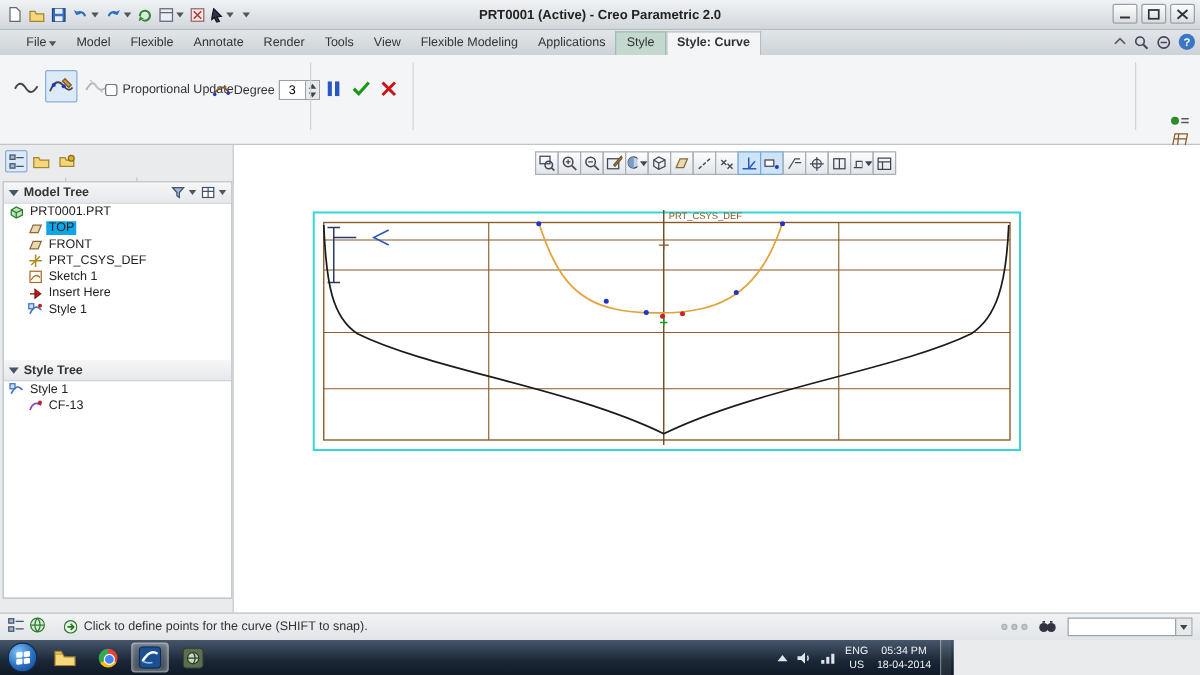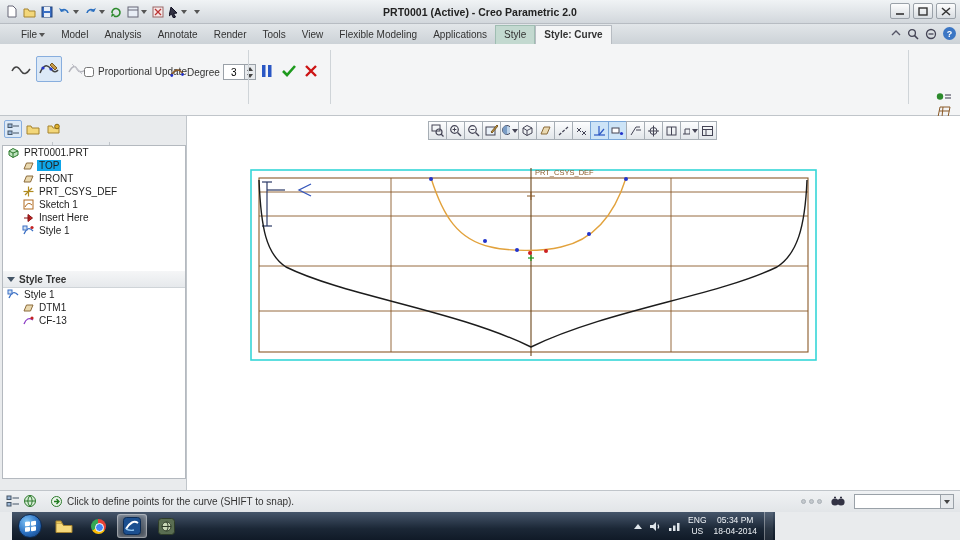--- a/index.html
+++ b/index.html
@@ -88,21 +88,21 @@
   .sb-msg { display:flex; align-items:center; gap:5px; padding-left:8px; flex:1; }
   .sb-right { display:flex; align-items:center; gap:8px; padding-right:6px; }
   .sb-dots { display:flex; gap:3px; }
   .sb-dots span { width:5px; height:5px; border-radius:50%; background:#c3c8cd; border:1px solid #aab0b6; }
   .sb-combo { width:100px; height:15px; background:#fff; border:1px solid #9aa1a8; display:flex; }
   .sb-combo .field { flex:1; }
   .sb-combo .drop { width:13px; background:#e7eaed; border-left:1px solid #9aa1a8;
     display:flex; align-items:center; justify-content:center; }
 
   
-  .taskbar { position:absolute; left:12px; top:512px; width:763px; height:28px;
+  .taskbar { position:absolute; left:0; top:512px; width:763px; height:28px;
     background:linear-gradient(#46566b,#1b2736 60%, #101a27); display:flex; align-items:center; }
   .start-orb { width:24px; height:24px; border-radius:50%; margin:0 5px 0 6px;
     background:radial-gradient(circle at 35% 30%, #7fc4f7, #2a6fc0 55%, #143e78);
     border:1px solid #0d2a52; display:flex; align-items:center; justify-content:center; }
   .task-btn { width:30px; height:24px; margin:0 2px; border-radius:3px;
     display:flex; align-items:center; justify-content:center; }
   .task-btn.active { background:rgba(255,255,255,0.22); border:1px solid rgba(255,255,255,0.45);
     box-shadow:inset 0 0 4px rgba(255,255,255,0.35); }
   .tray { position:absolute; right:0; top:0; height:28px; display:flex; align-items:center; gap:7px; padding-right:2px; }
   .tray-txt { color:#eef2f6; font-size:8.5px; line-height:1.25; text-align:center; }
@@ -202,21 +202,21 @@
       </div>
     </div>
   </div>
 
   <div class="tabrow">
     <div class="tab">
         <span>File</span>
         <span class="caret"></span>
       </div>
     <div class="tab">Model</div>
-    <div class="tab">Analysis</div>
+    <div class="tab">Flexible</div>
     <div class="tab">Annotate</div>
     <div class="tab">Render</div>
     <div class="tab">Tools</div>
     <div class="tab">View</div>
     <div class="tab">Flexible Modeling</div>
     <div class="tab">Applications</div>
     <div class="tab hl">Style</div>
     <div class="tab active">Style: Curve</div>
   </div>
   <div class="tabrow-right">
@@ -499,20 +499,38 @@
     </div>
     <div class="mini-btn">
       <svg width="13" height="12">
           <path d="M1 3 h4 l1 2 h6 v5 h-11 z" fill="#f3d77a" stroke="#a5832f"></path>
           <circle cx="10" cy="3.5" r="2.3" fill="#e0b030" stroke="#8a6a10"></circle>
         </svg>
     </div>
   </div>
 
   <div class="tree-panel">
+    <div class="tree-header">
+      <span class="hdr-caret"></span>
+      <span class="title">Model Tree</span>
+      <span class="hdr-btn">
+        <svg width="11" height="10">
+            <path d="M1 1 h9 l-3.5 4 v4 l-2 -1.5 v-2.5 z" fill="#9db8d8" stroke="#456"></path>
+          </svg>
+        <span class="caret"></span>
+      </span>
+      <span class="hdr-btn">
+        <svg width="11" height="10">
+            <rect x="1" y="1" width="9" height="8" fill="#fff" stroke="#456"></rect>
+            <line x1="1" y1="4" x2="10" y2="4" stroke="#456"></line>
+            <line x1="5.5" y1="1" x2="5.5" y2="9" stroke="#456"></line>
+          </svg>
+        <span class="caret"></span>
+      </span>
+    </div>
 
     <div class="tree-item">
       <span class="icn">
           <svg width="11" height="11">
             <path d="M1 4 l4 -2.5 5 2.5 v4 l-5 2.5 -4 -2.5 z" fill="#bfe3bf" stroke="#2c7a2c"></path>
             <path d="M1 4 l4 2 5 -2 M5 6 V 10.5" fill="none" stroke="#2c7a2c"></path>
           </svg>
         </span>
       <span class="lbl">PRT0001.PRT</span>
     </div>
@@ -583,29 +601,20 @@
       <span class="title">Style Tree</span>
     </div>
     <div class="tree-item">
       <span class="icn">
           <svg width="12" height="11">
             <path d="M2 9 q4 -9 9 -3" fill="none" stroke="#3a6fc4" stroke-width="1.3"></path>
             <rect x="1" y="1" width="4" height="4" fill="#cfe0f4" stroke="#3a6fc4"></rect>
           </svg>
         </span>
       <span class="lbl">Style 1</span>
-    </div>
-    <div class="tree-item">
-      <span class="ind"></span>
-      <span class="icn">
-          <svg width="11" height="10">
-            <path d="M1 8 L3.5 2 H10 L7.5 8 Z" fill="#ead9b0" stroke="#8a6a3a"></path>
-          </svg>
-        </span>
-      <span class="lbl">DTM1</span>
     </div>
     <div class="tree-item">
       <span class="ind"></span>
       <span class="icn">
           <svg width="11" height="10">
             <path d="M1 8 q3 -8 9 -4" fill="none" stroke="#8a3ac4" stroke-width="1.3"></path>
             <circle cx="9" cy="2" r="1.6" fill="#c42222"></circle>
           </svg>
         </span>
       <span class="lbl">CF-13</span>

